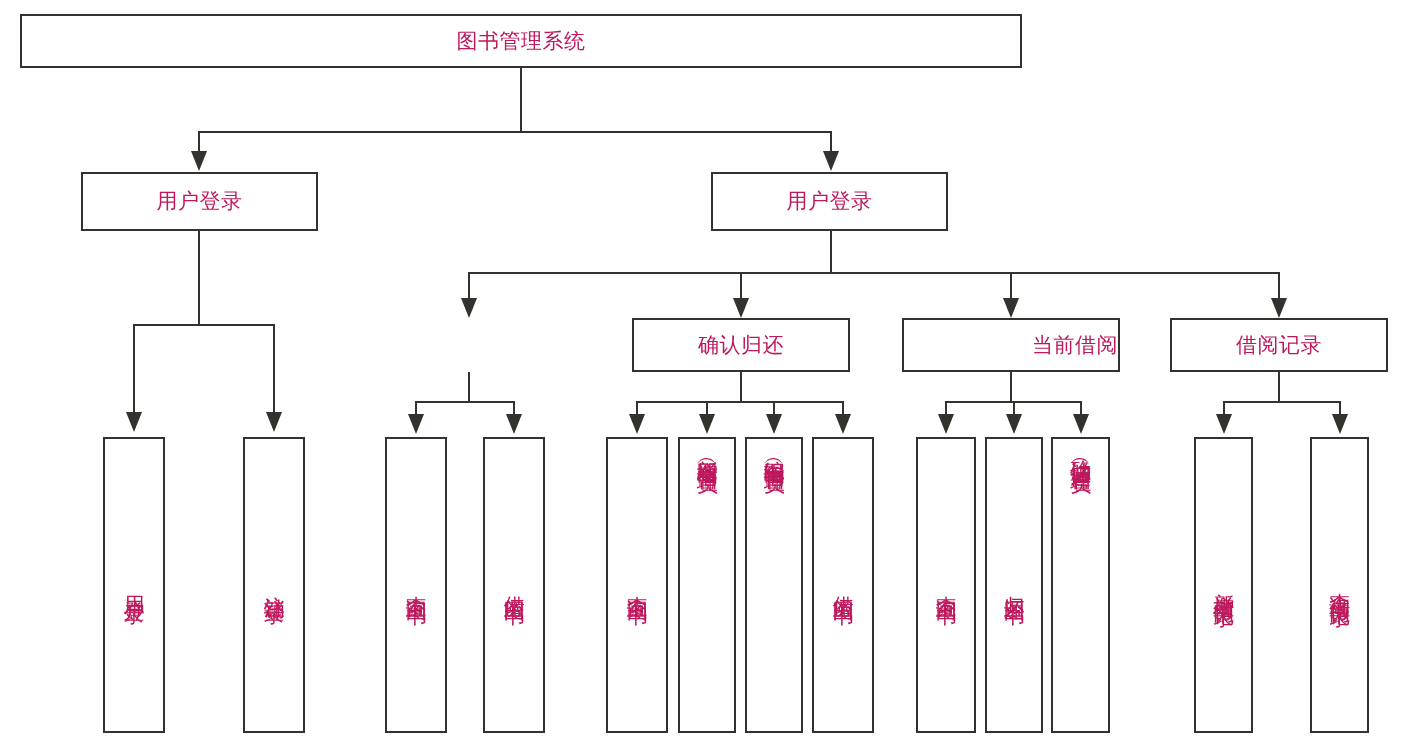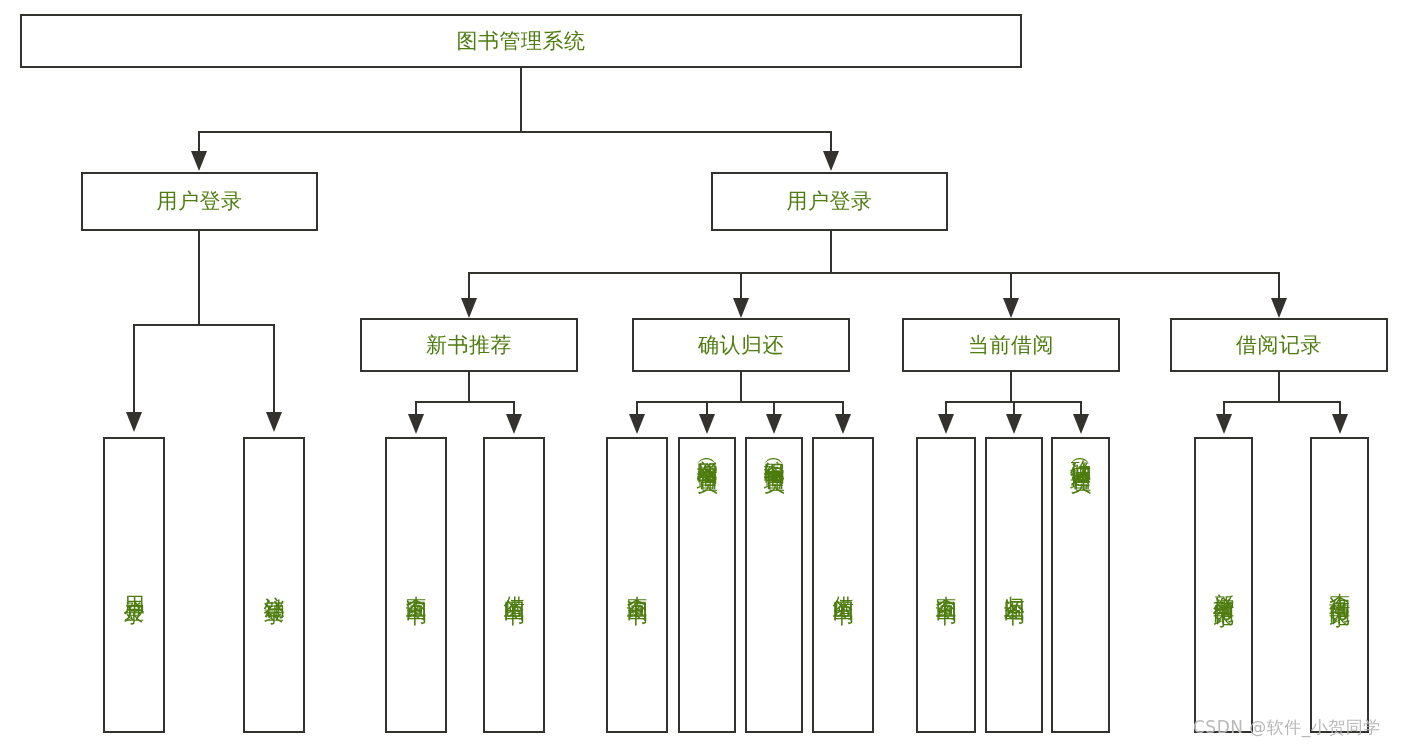--- a/index.html
+++ b/index.html
@@ -21,21 +21,21 @@
   .node {
     position: absolute;
     box-sizing: border-box;
     background: #ffffff;
     border: 2px solid #33322f;
     display: flex;
     align-items: center;
     justify-content: center;
   }
   .node-label {
-    color: #4d7c0f;
+    color: #be185d;
     font-size: 21px;
     line-height: 1.25;
     letter-spacing: 0.5px;
     white-space: nowrap;
     text-align: center;
   }
   
   .node.vertical {
     align-items: center;
     justify-content: center;
@@ -151,27 +151,24 @@
     <span class="node-label">图书管理系统</span>
   </div>
 
   <div class="node" style="left:81px; top:172px; width:237px; height:59px;">
     <span class="node-label">用户登录</span>
   </div>
   <div class="node" style="left:711px; top:172px; width:237px; height:59px;">
     <span class="node-label">用户登录</span>
   </div>
 
-  <div class="node" style="left:360px; top:318px; width:218px; height:54px;">
-    <span class="node-label">新书推荐</span>
-  </div>
   <div class="node" style="left:632px; top:318px; width:218px; height:54px;">
     <span class="node-label">确认归还</span>
   </div>
-  <div class="node" style="left:902px; top:318px; width:218px; height:54px;">
+  <div class="node" style="left:902px; top:318px; width:218px; height:54px;justify-content:flex-end;">
     <span class="node-label">当前借阅</span>
   </div>
   <div class="node" style="left:1170px; top:318px; width:218px; height:54px;">
     <span class="node-label">借阅记录</span>
   </div>
 
   <div class="node vertical" style="left:103px; top:437px; width:62px; height:296px;">
     <span class="node-label">用户登录</span>
   </div>
   <div class="node vertical" style="left:243px; top:437px; width:62px; height:296px;">
@@ -204,15 +201,14 @@
   <div class="node vertical tall-text" style="left:1051px; top:437px; width:59px; height:296px;">
     <span class="node-label">确认归还（管理员）</span>
   </div>
   <div class="node vertical" style="left:1194px; top:437px; width:59px; height:296px;">
     <span class="node-label">新增借阅记录</span>
   </div>
   <div class="node vertical" style="left:1310px; top:437px; width:59px; height:296px;">
     <span class="node-label">查询借阅记录</span>
   </div>
 
-  <div class="watermark" style="left:1193px; top:716px;">CSDN @软件_小贺同学</div>
 
 </div>
 
 </body></html>

